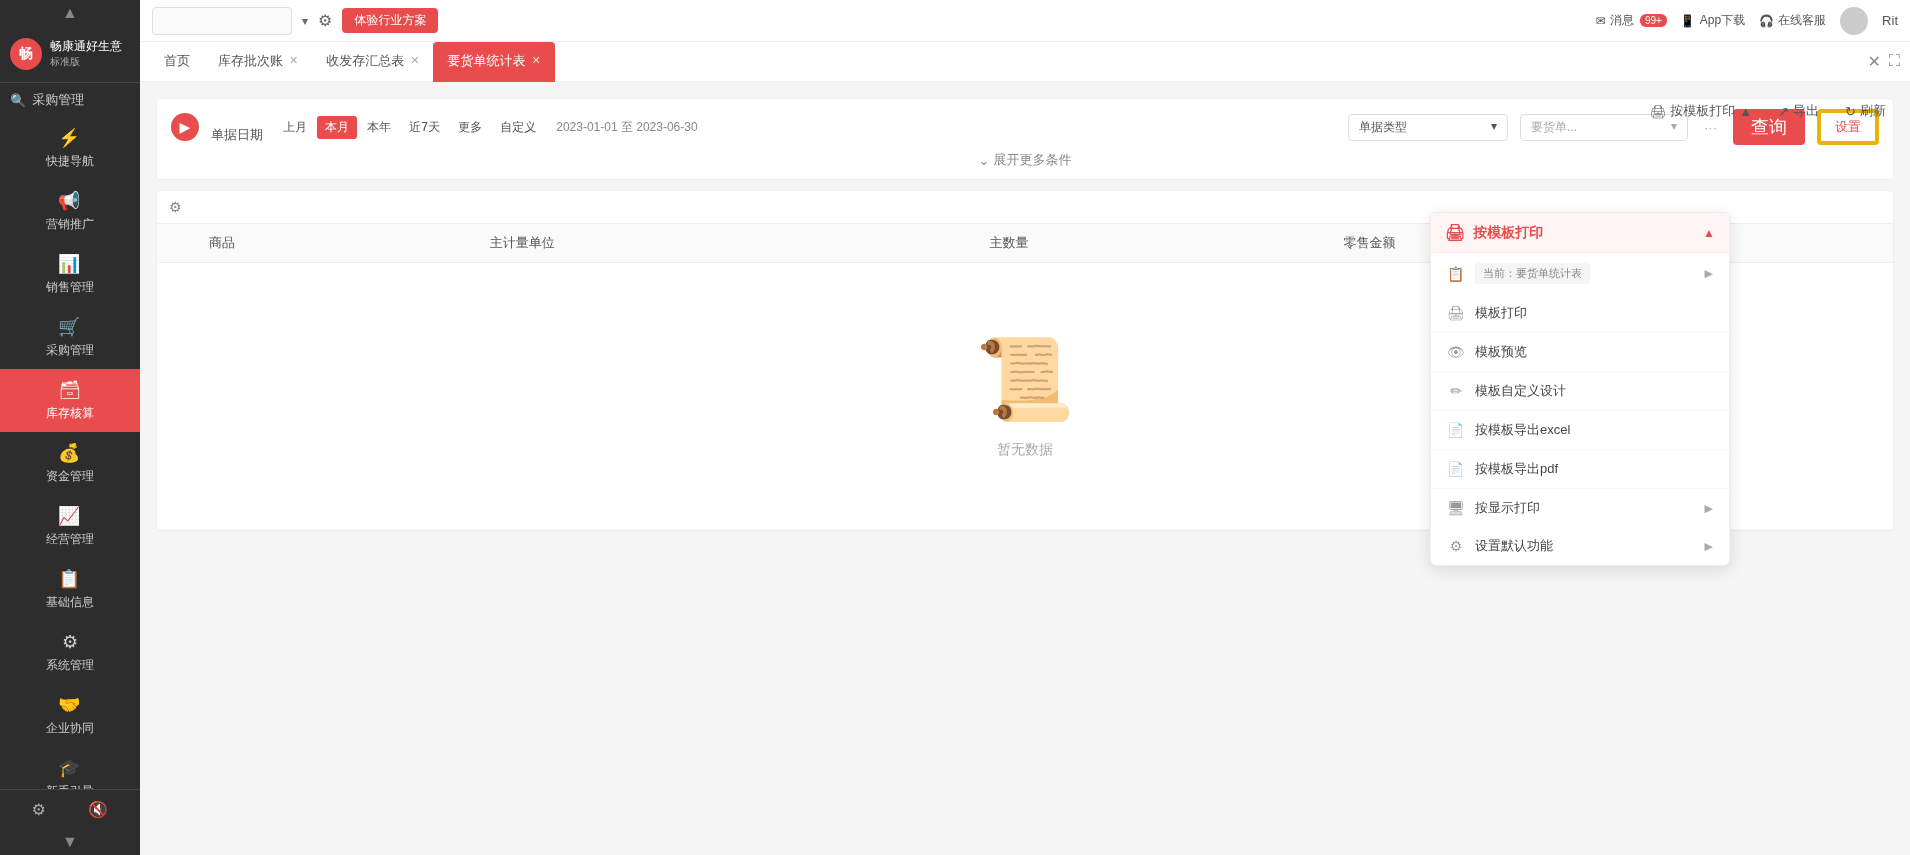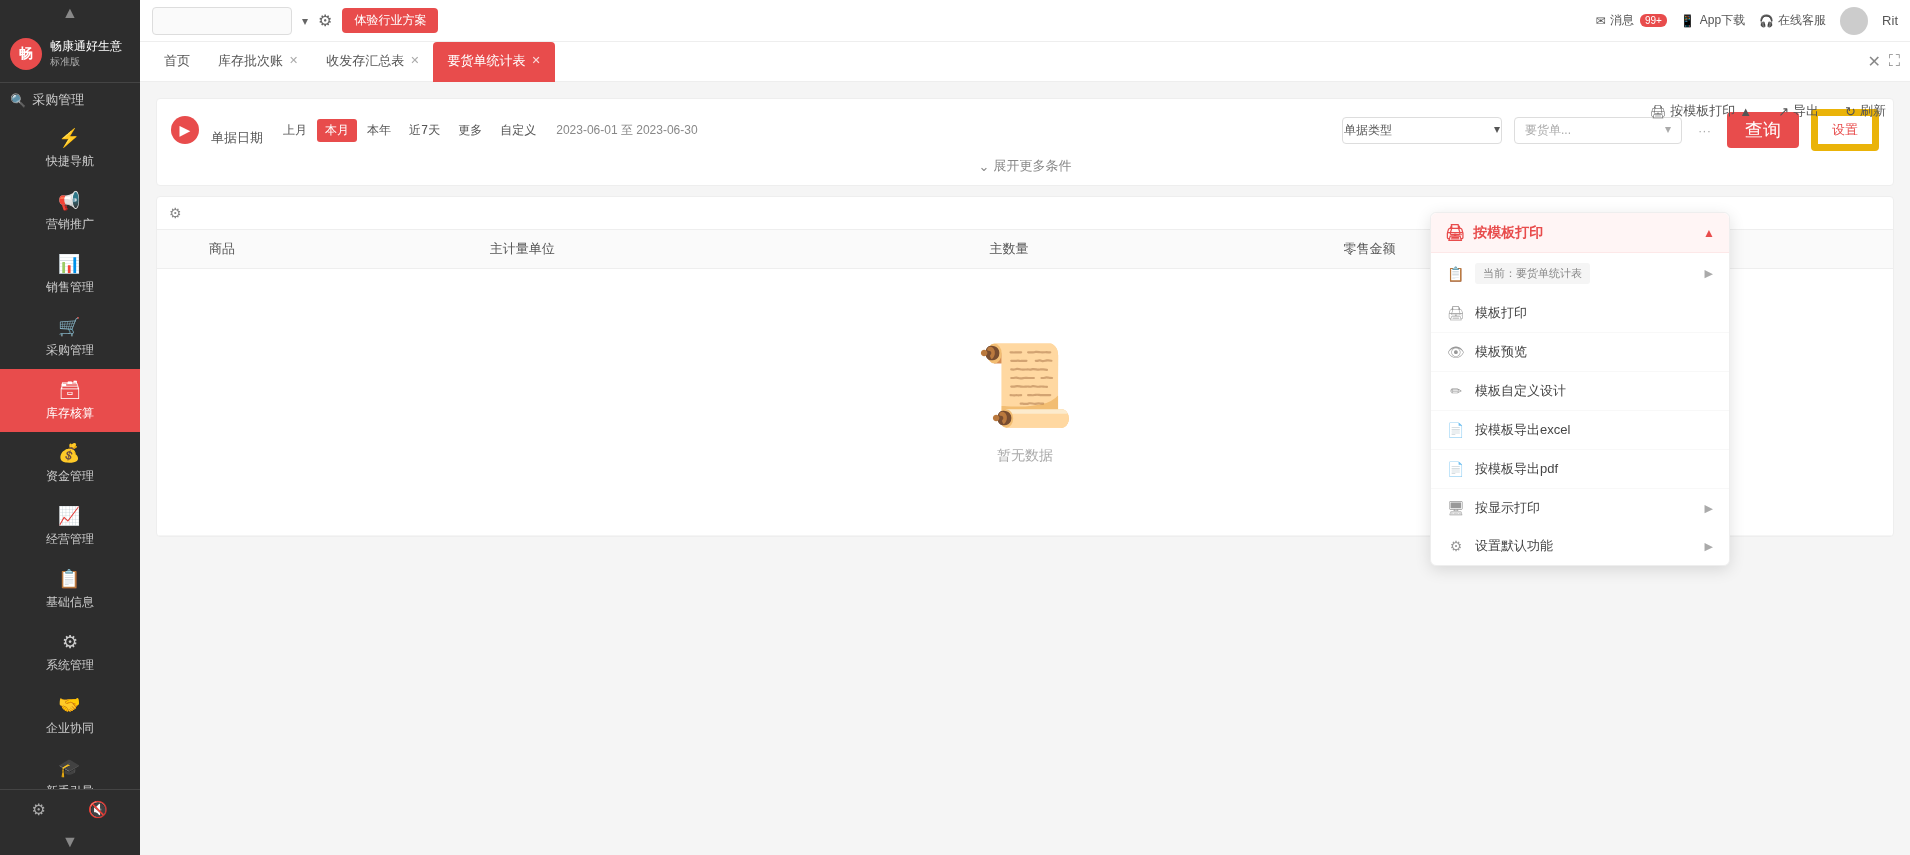--- a/index.html
+++ b/index.html
@@ -102,21 +102,21 @@
     .date-label { font-size: 13px; color: #555; white-space: nowrap; margin-top: 16px; }
     .date-btn {
       border: none; background: transparent; color: #555; font-size: 12px;
       cursor: pointer; padding: 3px 8px; border-radius: 3px; font-family: Liberation Mono, monospace;
     }
     .date-btn.active {
       background: #e84c4c; color: white; border-radius: 3px;
     }
     .date-range { font-size: 12px; color: #888; }
     .filter-select {
-      border: 1px solid #ddd; border-radius: 4px; padding: 4px 1px;
+      border: 1px solid #ddd; border-radius: 4px; padding: 4px 10px;
       font-size: 12px; color: #555; background: #fff; cursor: pointer;
       display: flex; align-items: flex-start; gap: 6px; min-width: 160px;
     }
     .red-expand-btn {
       width: 28px; height: 28px; background: #e84c4c; color: white;
       border-radius: 50%; display: flex; align-items: center; justify-content: center;
       font-size: 14px; cursor: pointer; flex-shrink: 0;
     }
 
     
@@ -175,21 +175,21 @@
     }
     .action-btn {
       display: flex; align-items: center; gap: 4px; color: #555; font-size: 13px;
       cursor: pointer; padding: 4px 8px; border-radius: 4px;
     }
     .query-btn {
       background: #e84c4c; color: white; border: none; border-radius: 4px;
       padding: 6px 18px; font-size: 18px; cursor: pointer;
     }
     .setting-btn {
-      border: 7px solid #eab308; color: #e84c4c; border-radius: 4px;
+      border: 4px solid #eab308; color: #e84c4c; border-radius: 4px;
       padding: 5px 14px; font-size: 13px; cursor: pointer; background: transparent;
     }
   </style>
 </head>
 <body>
 
 <div class="sidebar">
   <div class="sidebar-scroll-up">▲</div>
   <div class="sidebar-logo">
     <div class="sidebar-logo-icon">
@@ -333,21 +333,21 @@
         <span class="date-label">单据日期</span>
         <div style="display:flex;gap:2px;">
 
         <button class="date-btn">上月</button>
             <button class="date-btn active">本月</button>
             <button class="date-btn">本年</button>
             <button class="date-btn">近7天</button>
             <button class="date-btn">更多</button>
             <button class="date-btn">自定义</button>
           </div>
-        <span class="date-range">2023-06-01 至 2023-06-30</span>
+        <span class="date-range">2023-01-01 至 2023-06-30</span>
         <div style="flex:1"></div>
         <div class="filter-select">
           <span>单据类型</span>
           <span style="margin-left:auto;">▾</span>
         </div>
         <div style="width:168px; border:1px solid #ddd; border-radius:4px; padding:4px 10px; font-size:12px; color:#aaa;">
           <span>要货单...</span>
           <span style="margin-left:auto;float:right;">▾</span>
         </div>
         <span style="font-size:13px;color:#aaa;margin:0 4px;">···</span>

